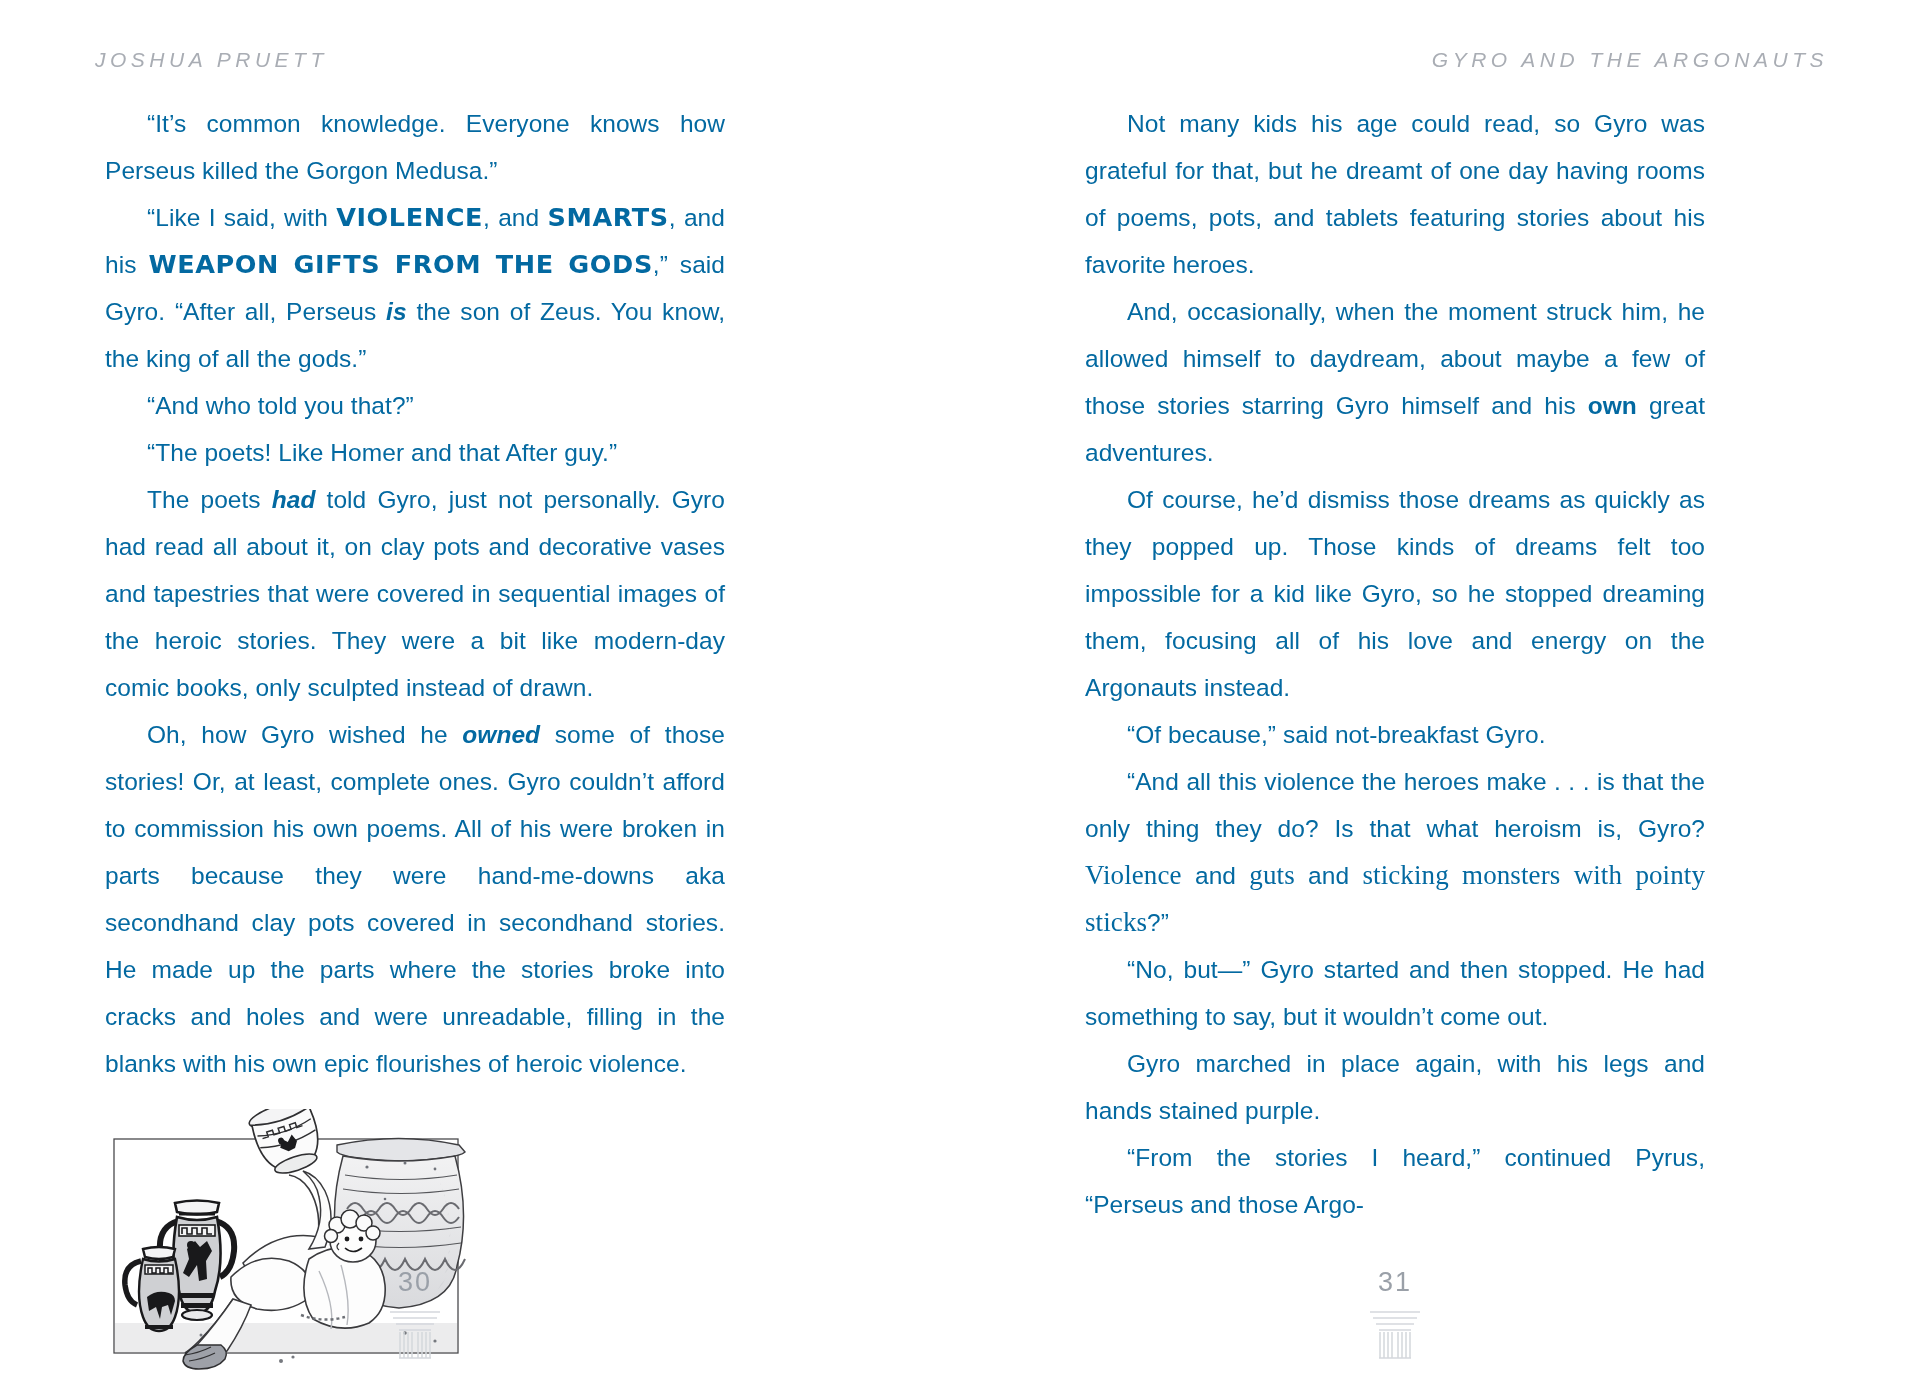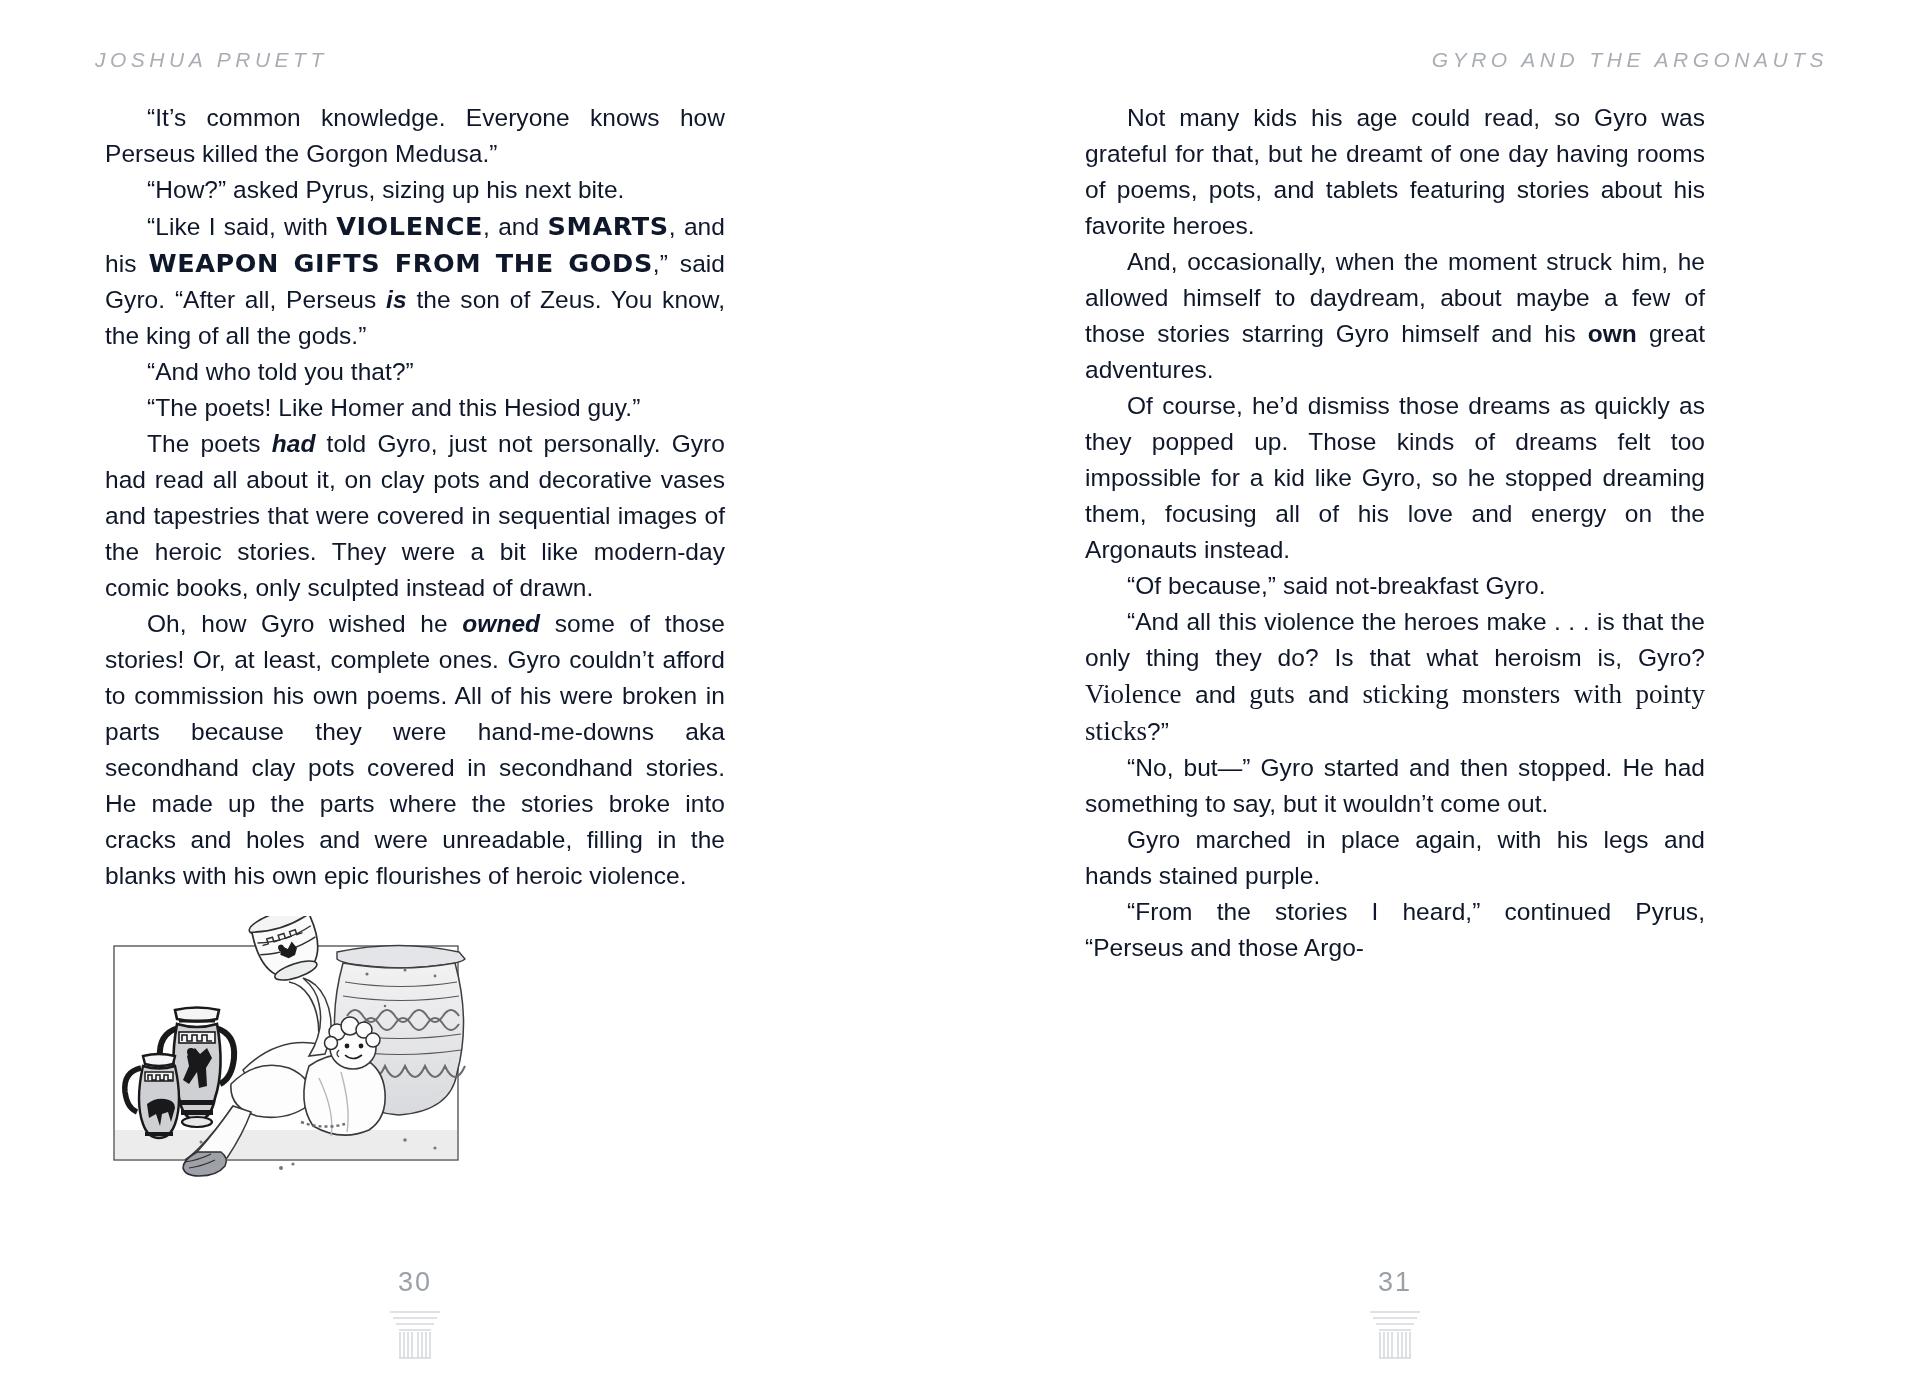--- a/index.html
+++ b/index.html
@@ -37,24 +37,24 @@
   .page {
     position: absolute;
     top: 100px;
     width: 620px;
   }
   .page.left  { left: 105px;  }
   .page.right { left: 1085px; }
 
   .body-text {
     font-size: 24.5px;
-    line-height: 36px;
+    line-height: 47px;
     text-align: justify;
     letter-spacing: 0.05px;
-    color: #0f172a;
+    color: #0369a1;
   }
   .body-text p {
     margin: 0;
     text-indent: 42px;
   }
 
   b, strong { font-weight: 700; }
   .bi { font-weight: 700; font-style: italic; }
 
   
@@ -103,24 +103,23 @@
 <body>
 
 <div class="spread">
 
   <div class="runhead left">JOSHUA PRUETT</div>
   <div class="runhead right">GYRO AND THE ARGONAUTS</div>
 
   <div class="page left">
     <div class="body-text" id="left-body">
         <p class=""><span>“It’s common knowledge. Everyone knows how Perseus killed the Gorgon Medusa.”</span></p>
-        <p><span>“How?” asked Pyrus, sizing up his next bite.</span></p>
         <p><span>“Like I said, with </span><span class="greek-caps">VIOLENCE</span><span>, and </span><span class="greek-caps">SMARTS</span><span>, and his </span><span class="greek-caps">WEAPON GIFTS FROM THE GODS</span><span>,” said Gyro. “After all, Perseus </span><span class="bi">is</span><span> the son of Zeus. You know, the king of all the gods.”</span></p>
         <p><span>“And who told you that?”</span></p>
-        <p><span>“The poets! Like Homer and this Hesiod guy.”</span></p>
+        <p><span>“The poets! Like Homer and that After guy.”</span></p>
         <p><span>The poets </span><span class="bi">had</span><span> told Gyro, just not personally. Gyro had read all about it, on clay pots and decorative vases and tapestries that were covered in sequential images of the heroic stories. They were a bit like modern-day comic books, only sculpted instead of drawn.</span></p>
         <p><span>Oh, how Gyro wished he </span><span class="bi">owned</span><span> some of those stories! Or, at least, complete ones. Gyro couldn’t afford to commission his own poems. All of his were broken in parts because they were hand-me-downs aka secondhand clay pots covered in secondhand stories. He made up the parts where the stories broke into cracks and holes and were unreadable, filling in the blanks with his own epic flourishes of heroic violence.</span></p>
       </div>
 
     <div class="illo-wrap">
       <svg class="illo-svg" width="620" height="262" viewBox="0 0 620 262" aria-hidden="true">
         <defs>
           <linearGradient id="gshade" x1="0" y1="0" x2="0" y2="1">
             <stop offset="0" stop-color="#f2f2f3"></stop>
             <stop offset="1" stop-color="#d9dadd"></stop>

